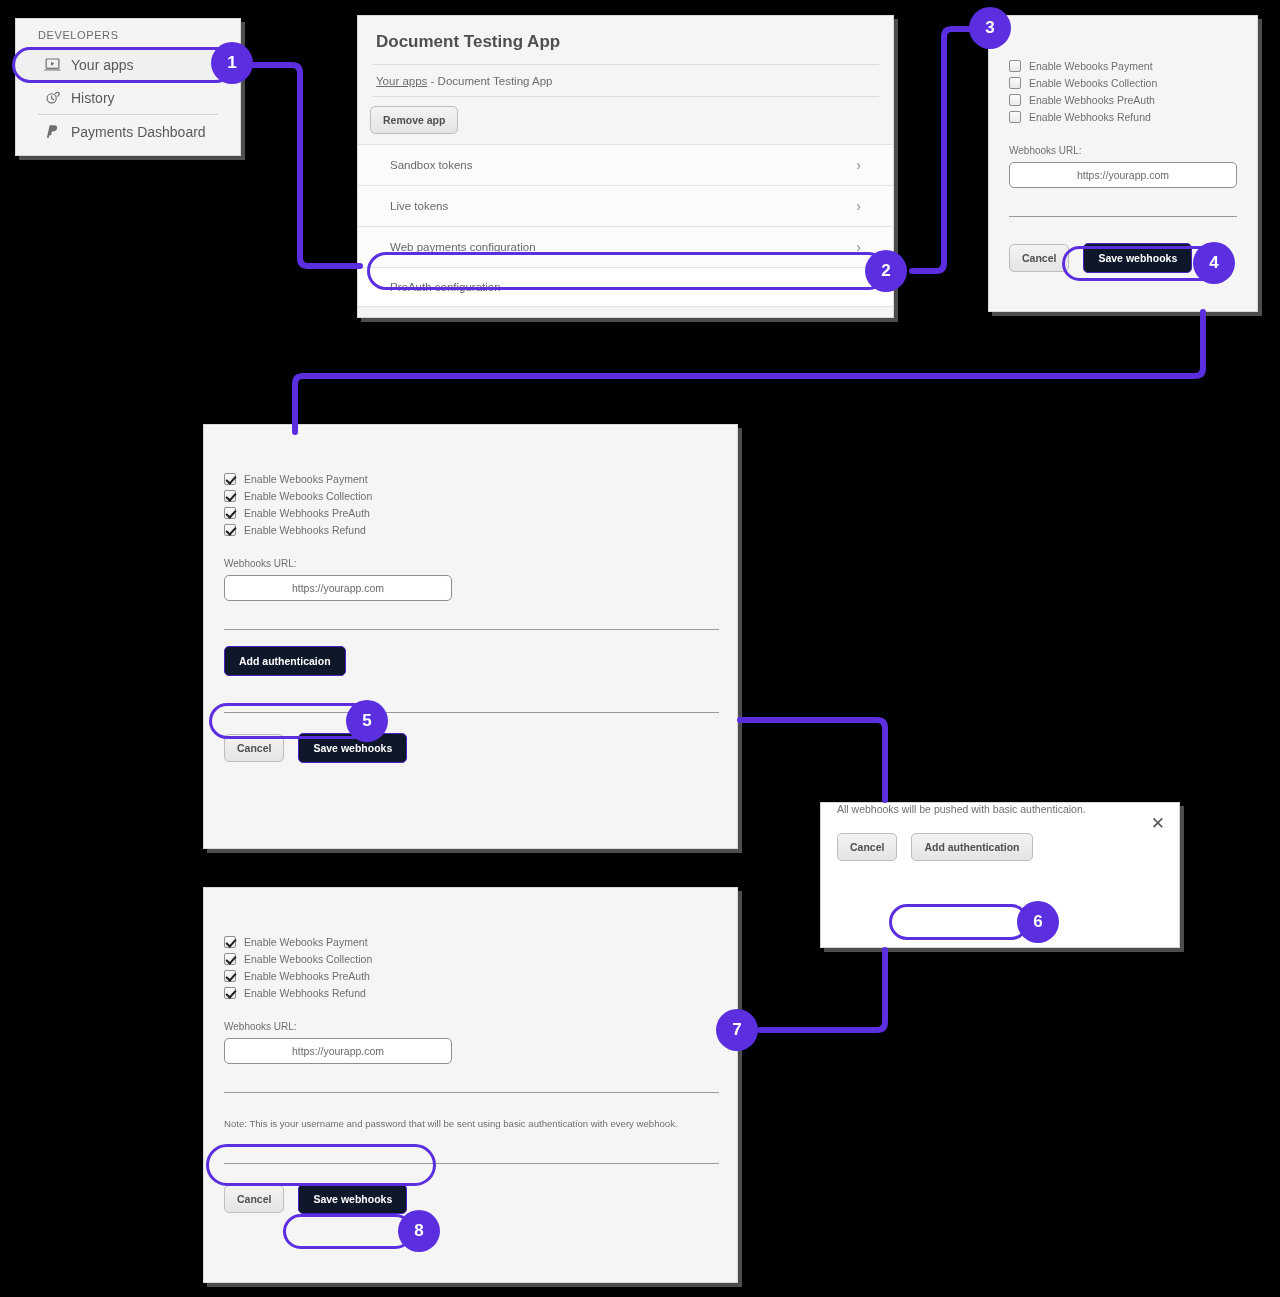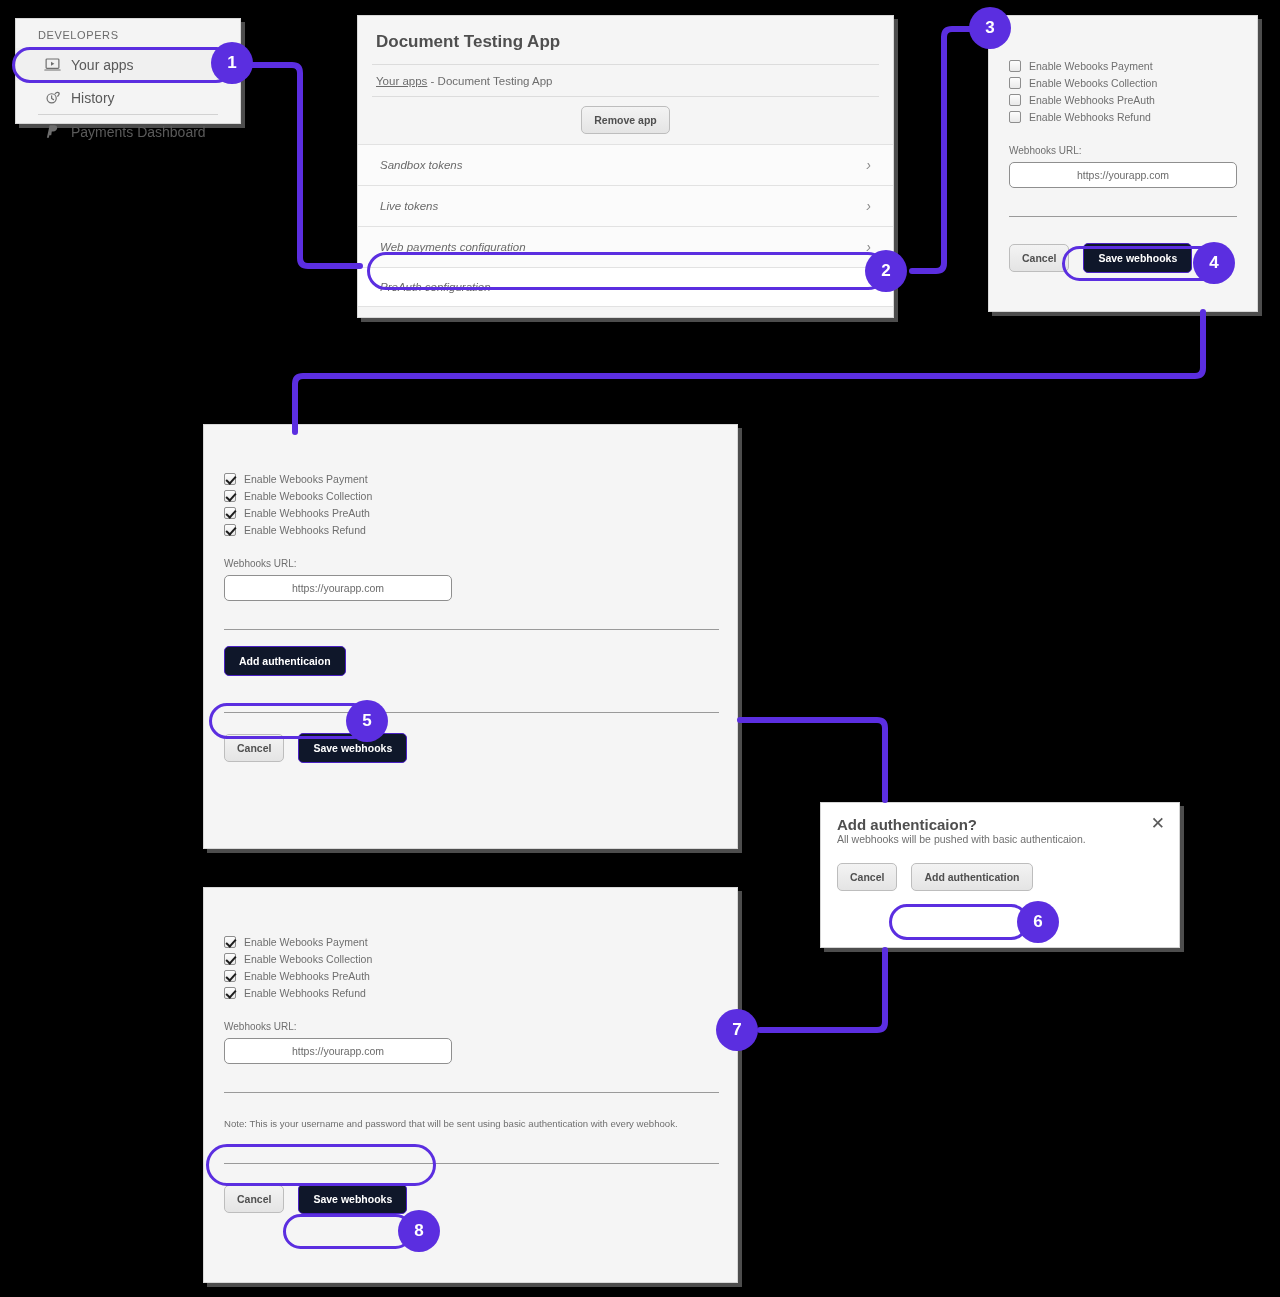--- a/index.html
+++ b/index.html
@@ -24,21 +24,21 @@
   }
   .panel {
     position: absolute;
     background: #f5f5f5;
     border: 1px solid #d8d8d8;
     box-shadow: 4px 4px 0 rgba(90,90,90,0.85);
     z-index: 2;
   }
 
   
-  #sidebar { left: 15px; top: 18px; width: 226px; height: 106px; background:#f4f4f4; }
+  #sidebar { left: 15px; top: 18px; width: 226px; height: 138px; background:#f4f4f4; }
   .dev-label {
     font-size: 11px; letter-spacing: .6px; color: #6b6b6b;
     padding: 10px 0 7px 22px; font-weight: 400;
   }
   .side-item {
     display: flex; align-items: center; gap: 10px;
     padding: 8px 0 8px 28px;
     font-size: 14px; color: #5a5a5a;
     background: transparent;
   }
@@ -51,24 +51,23 @@
     font-size: 17px; color: #4f4f4f; font-weight: 700;
     padding: 16px 18px 12px 18px;
   }
   .hr { height: 1px; background: #dcdcdc; margin: 0 14px; }
   .crumb { font-size: 11.5px; color:#6d6d6d; padding: 10px 18px 9px; }
   .crumb u { text-decoration: underline; }
   .rowlist-row {
     position: relative;
     display:flex; align-items:center;
     font-size: 11.5px; color:#6a6a6a;
-    padding: 13px 22px;
+    padding: 13px 32px;
     background: #fbfbfb;
     border-bottom: 1px solid #e2e2e2;
-    font-style: italic;
   }
   .rowlist-row.first { border-top: 1px solid #e2e2e2; }
   .chev { margin-left:auto; color:#8a8a8a; font-size: 14px; line-height: 1; }
   .btn {
     display:inline-flex; align-items:center; justify-content:center;
     font-size: 10.5px; font-weight: 700;
     border-radius: 5px; cursor: pointer; white-space: nowrap;
   }
   .btn-grey {
     background: linear-gradient(#f3f3f3,#e4e4e4);
@@ -198,21 +197,21 @@
     </div>
 
   <div class="panel" style="left:357px; top:15px; width:537px; height:303px;">
     <div class="card-title">Document Testing App</div>
     <div class="hr"></div>
     <div class="crumb">
       <u>Your apps</u><span> - Document Testing App</span>
     </div>
     <div class="hr"></div>
 
-    <div style="display:flex; justify-content:center; padding: 9px 12px 10px;">
+    <div style="display:flex; justify-content:flex-start; padding: 9px 12px 10px;">
       <button class="btn btn-grey">Remove app</button>
     </div>
 
     <div class="rowlist-row first">
       <span>Sandbox tokens</span>
       <span class="chev">›</span>
     </div>
     <div class="rowlist-row">
       <span>Live tokens</span>
       <span class="chev">›</span>
@@ -304,21 +303,20 @@
       <button class="btn btn-grey">Cancel</button>
       <button class="btn btn-purple">Save webhooks</button>
     </div>
   </div>
   <div class="ring" style="left:209px; top:703px; width:162px; height:36px;"></div>
   <div class="badge" style="left:346px; top:700px;">
       <span>5</span>
     </div>
 
   <div class="panel" id="modal">
-    <div class="modal-title">Add authenticaion?</div>
     <span class="modal-x">✕</span>
     <div class="modal-body" style="">All webhooks will be pushed with basic authenticaion.</div>
     <div style="display:flex; align-items:center; gap: 14px; padding: 18px 16px 0;">
       <button class="btn btn-grey">Cancel</button>
       <button class="btn btn-grey">Add authentication</button>
     </div>
   </div>
   <div class="ring" style="left:889px; top:904px; width:140px; height:36px;"></div>
   <div class="badge" style="left:1017px; top:901px;">
       <span>6</span>

